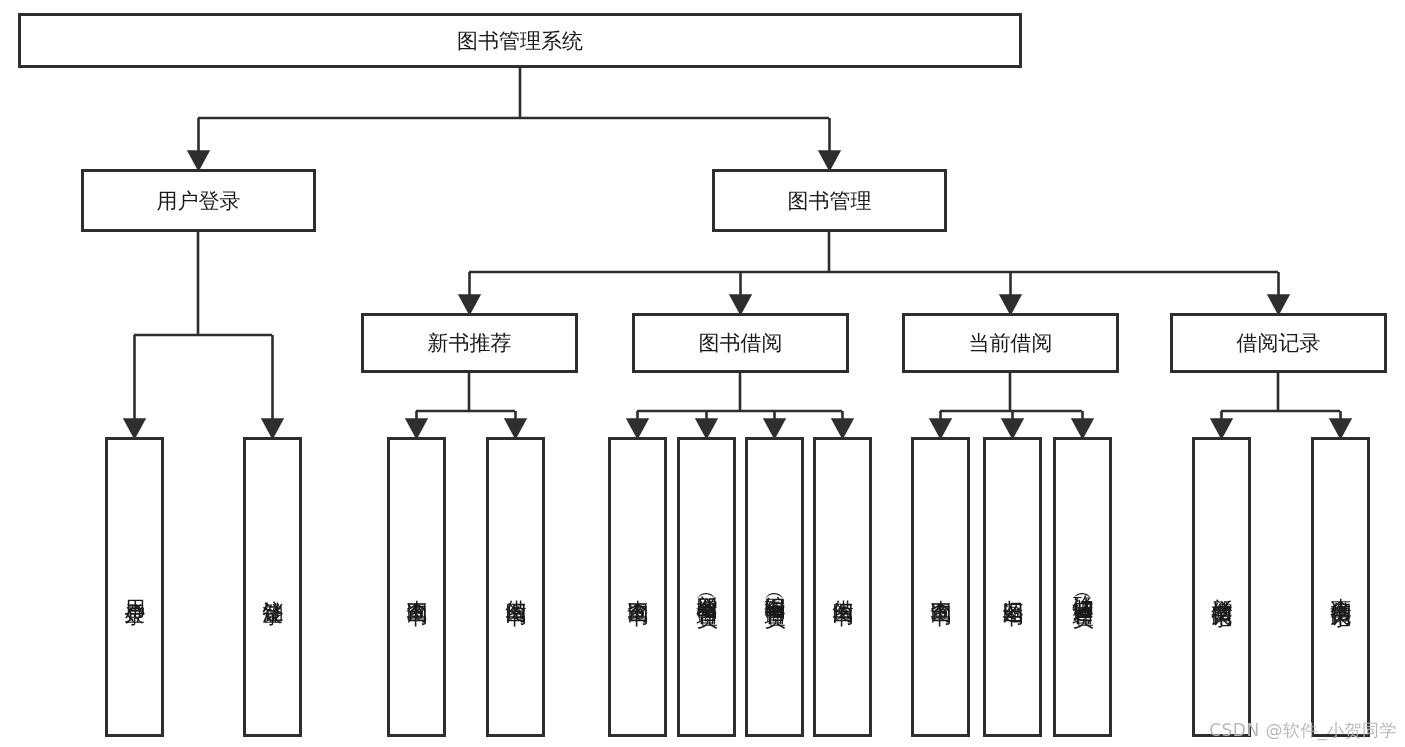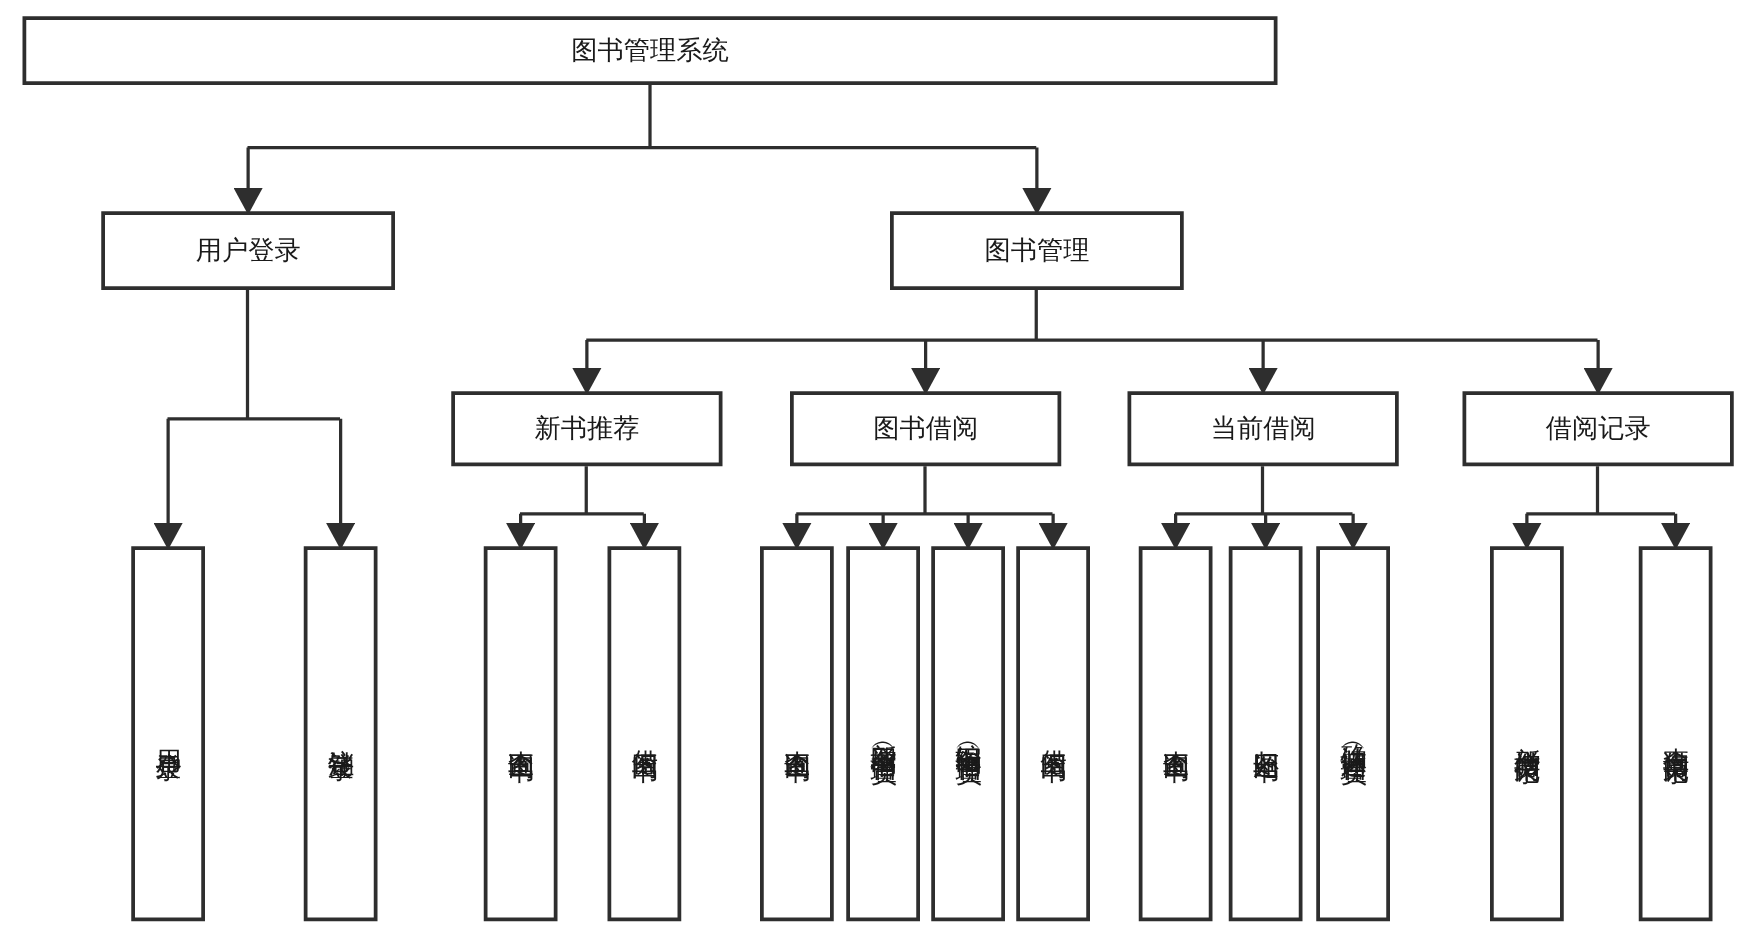--- a/index.html
+++ b/index.html
@@ -245,13 +245,14 @@
         <span>确认归还（管理员）</span>
       </div>
       <div class="leaf-label" style="left: 1192px; top: 437px; width: 59px; height: 300px;">
         <span>新增借阅记录</span>
       </div>
       <div class="leaf-label" style="left: 1311px; top: 437px; width: 59px; height: 300px;">
         <span>查询借阅记录</span>
       </div>
     </div>
 
+  <div class="watermark">CSDN @软件_小贺同学</div>
 </div>
 
 </body></html>

